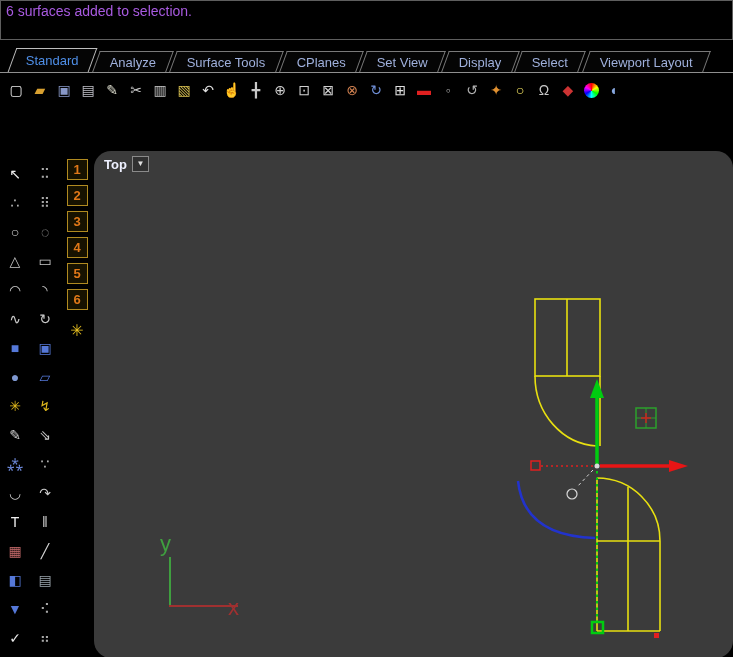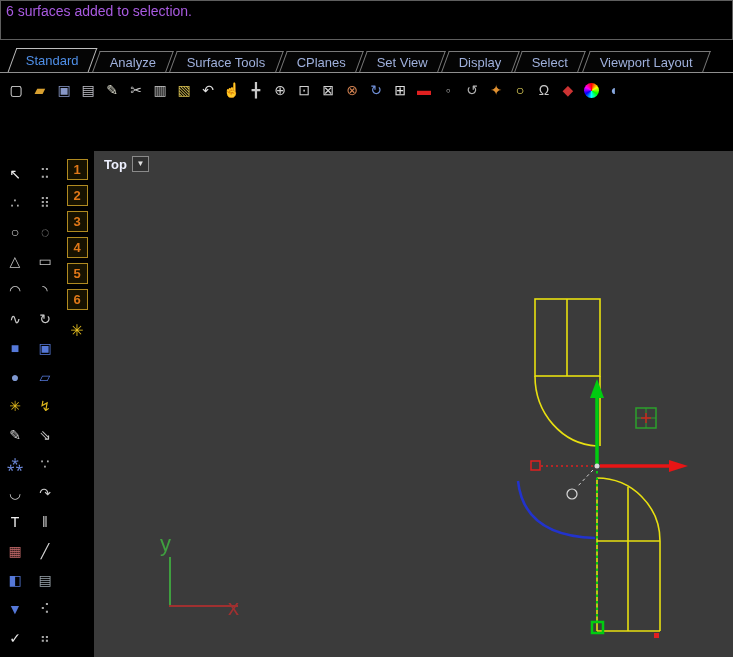--- a/index.html
+++ b/index.html
@@ -148,21 +148,21 @@
     <div class="palette-nums">
         <div class="num-btn">1</div>
         <div class="num-btn">2</div>
         <div class="num-btn">3</div>
         <div class="num-btn">4</div>
         <div class="num-btn">5</div>
         <div class="num-btn">6</div>
         <span class="snap-btn" style="color: rgb(232, 192, 32);">✳</span>
       </div>
 
-    <div class="viewport" style="background: rgb(59, 59, 59);">
+    <div class="viewport" style="background: rgb(59, 59, 59); border-radius: 17px;">
       <div class="vp-head">
         <span class="vp-title">Top</span>
         <span class="vp-drop">
             <span>▼</span>
           </span>
       </div>
 
       <svg class="canvas" viewBox="0 0 639 507" font-family="Liberation Sans, sans-serif">
 
         <g fill="none">

